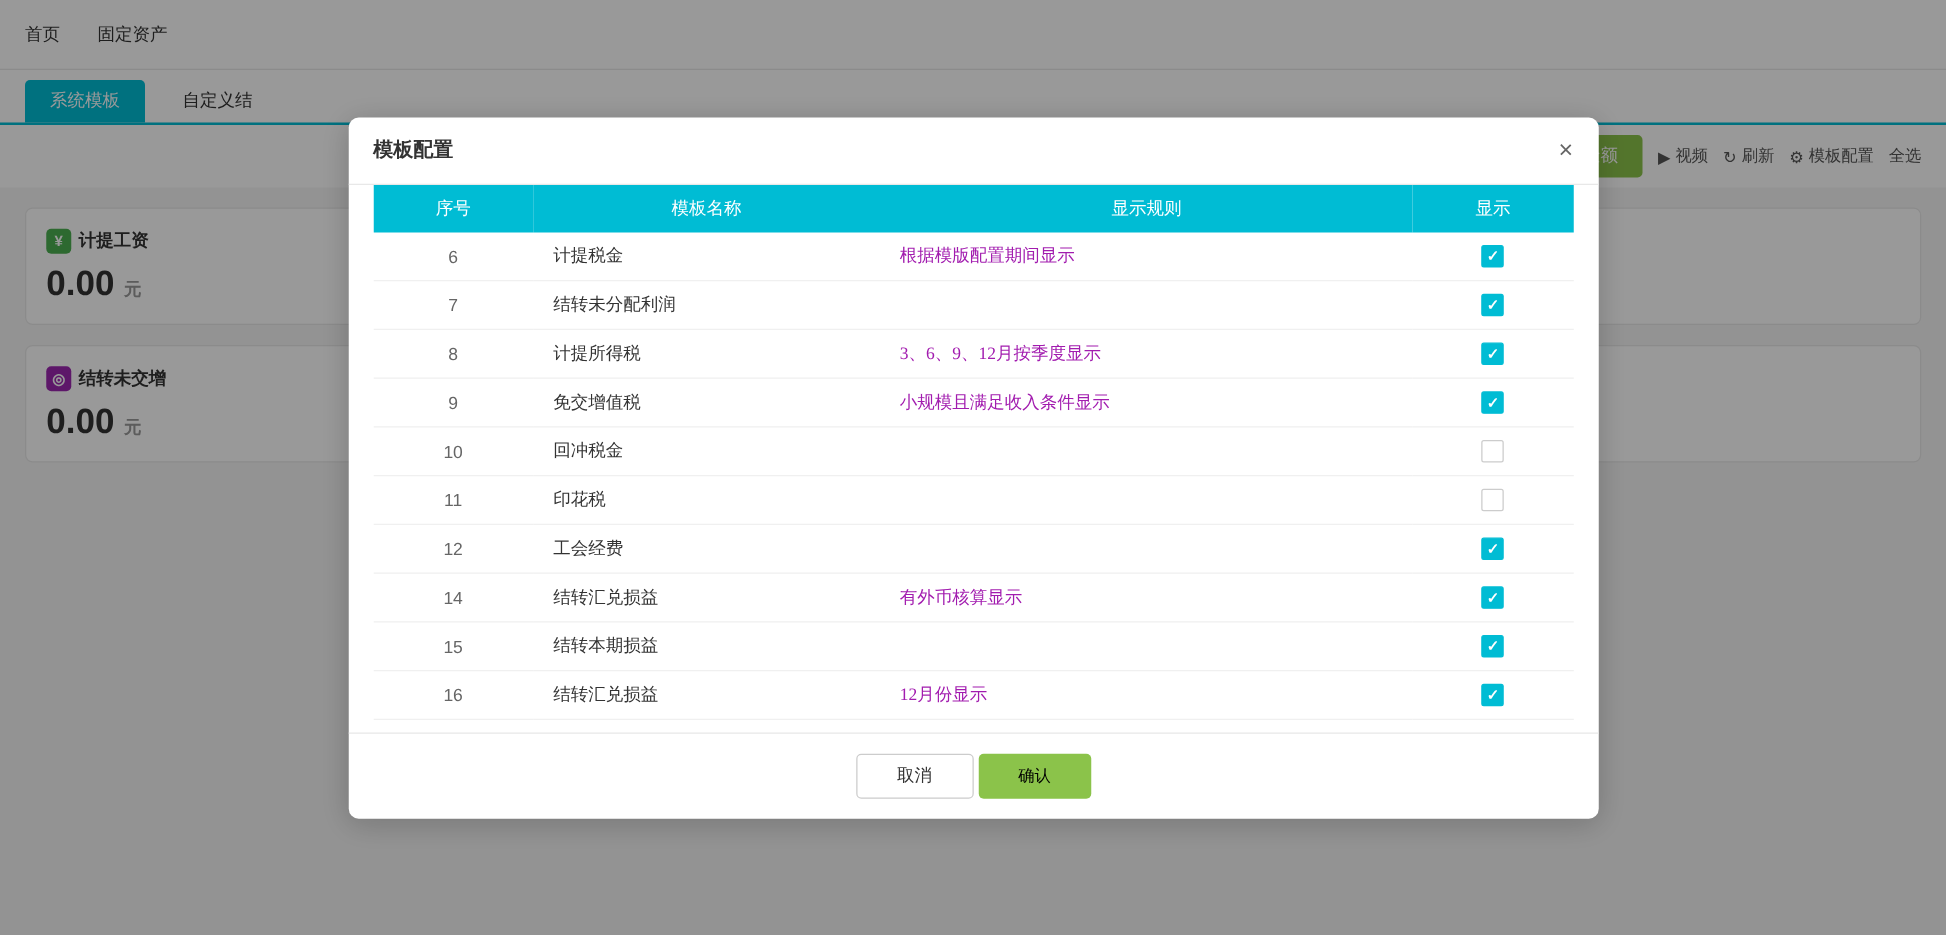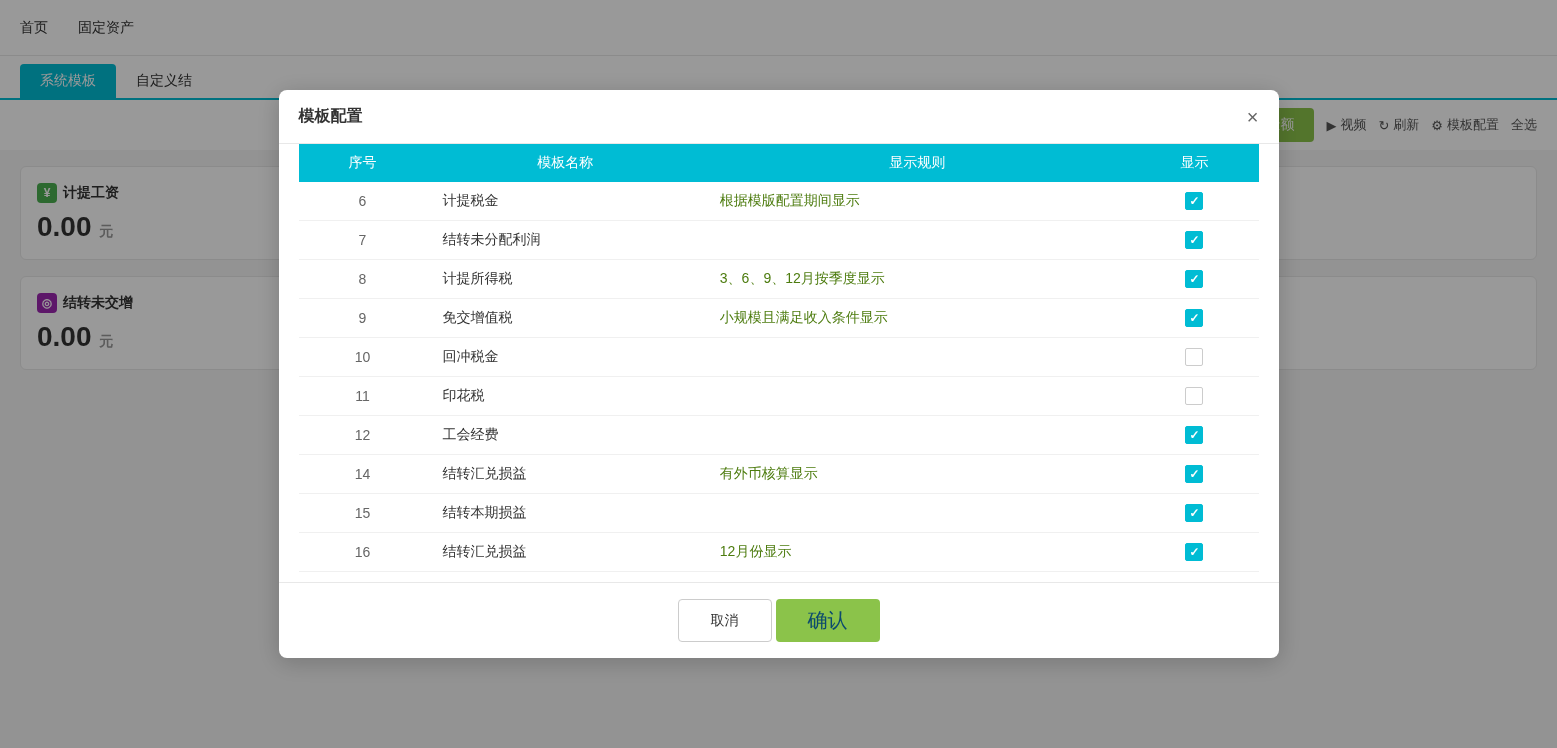--- a/index.html
+++ b/index.html
@@ -35,20 +35,21 @@
       font-size: 14px;
       color: #333;
       cursor: pointer;
     }
 
     
     .tabs-area {
       background: #fff;
       padding: 8px 20px 0;
       display: flex;
+      gap: 10px;
       border-bottom: 2px solid #00bcd4;
     }
     .tab-item {
       padding: 8px 20px;
       cursor: pointer;
       border-radius: 4px 4px 0 0;
       font-size: 14px;
       color: #333;
     }
     .tab-item.active {
@@ -193,21 +194,22 @@
       color: #333;
     }
     .config-table td:first-child {
       color: #666;
     }
     .config-table td.name-cell {
       text-align: left;
     }
     .config-table td.rule-cell {
       text-align: left;
-      color: #4d7c0f;
+      color: #a21caf;
+      font-family: Liberation Serif, serif;
     }
 
     
     .checkbox-cell {
       display: flex;
       justify-content: center;
       align-items: center;
     }
     .custom-checkbox {
       width: 18px;
@@ -242,26 +244,26 @@
       background: #fff;
       border: 1px solid #ccc;
       padding: 8px 32px;
       border-radius: 4px;
       cursor: pointer;
       font-size: 14px;
       color: #333;
     }
     .btn-confirm {
       background: #8bc34a;
-      color: #0c4a6e;
+      color: #000000;
       border: none;
       padding: 8px 32px;
       border-radius: 4px;
       cursor: pointer;
-      font-size: 20px;
+      font-size: 13px;
     }
 
     
     .modal-body::-webkit-scrollbar { width: 6px; }
     .modal-body::-webkit-scrollbar-track { background: #f1f1f1; }
     .modal-body::-webkit-scrollbar-thumb { background: #ccc; border-radius: 3px; }
   </style>
 </head>
 <body>
 

